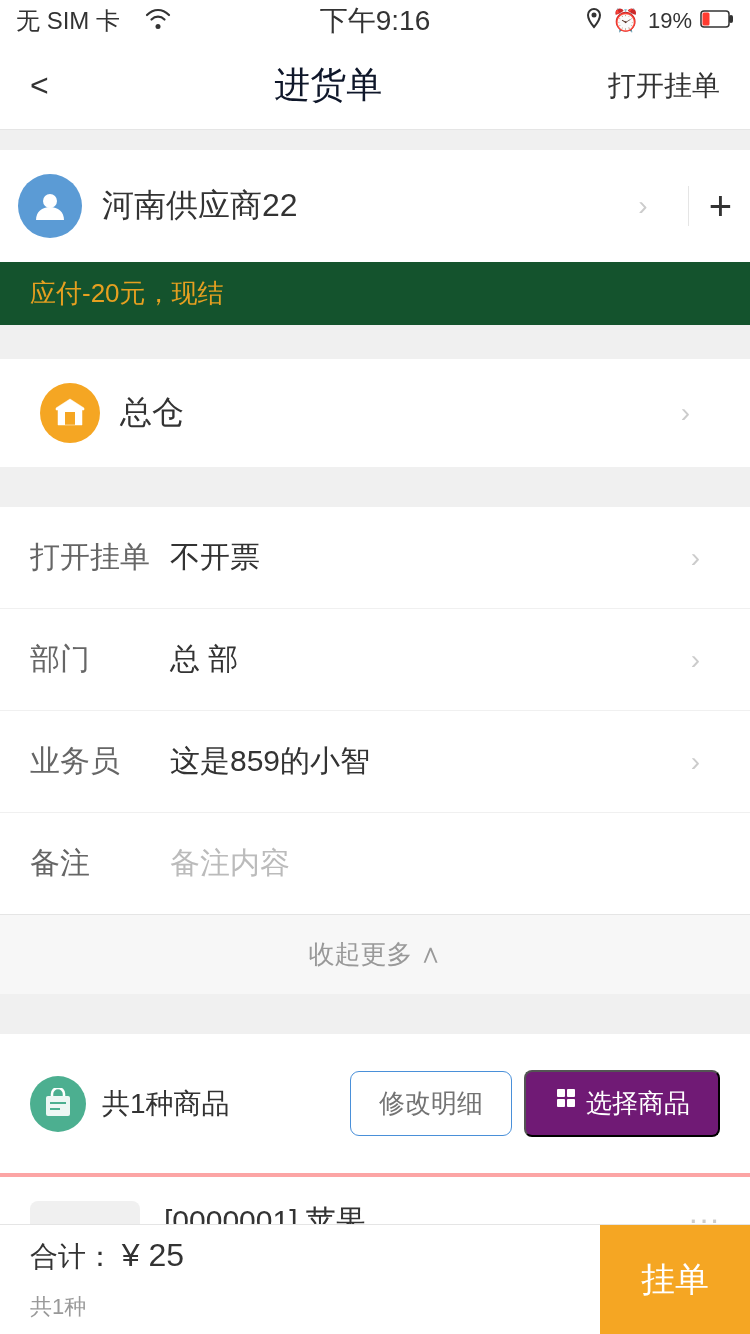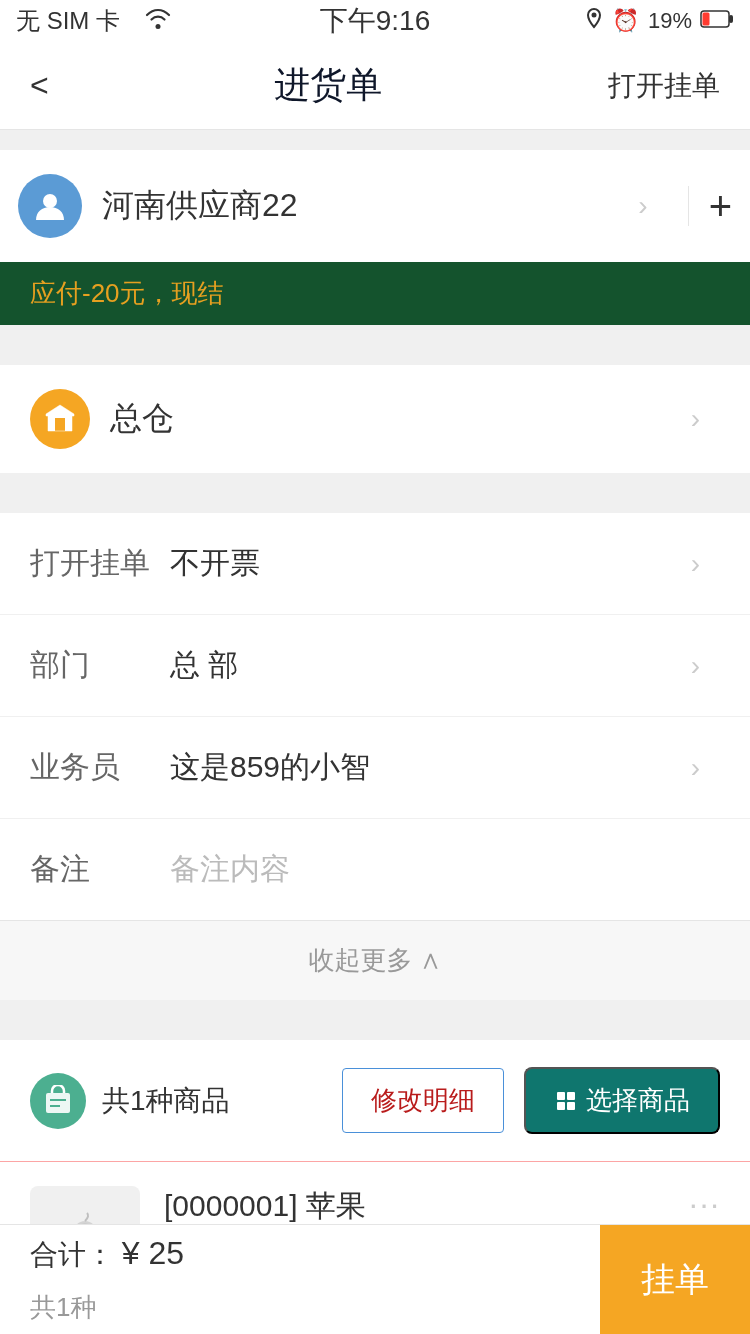--- a/index.html
+++ b/index.html
@@ -107,22 +107,22 @@
       padding: 14px 30px;
       font-size: 26px;
       color: #e6a020;
     }
 
     
     .warehouse-row {
       background: #fff;
       display: flex;
       align-items: center;
-      padding: 24px 30px;
-      margin-top: 20px;
+      padding: 24px 40px;
+      margin-top: 14px;
     }
     .warehouse-icon {
       width: 60px;
       height: 60px;
       border-radius: 50%;
       background: #f5a623;
       display: flex;
       align-items: center;
       justify-content: center;
       margin-right: 20px;
@@ -175,55 +175,55 @@
     }
 
     
     .products-section {
       background: #fff;
       margin-top: 20px;
     }
     .products-header {
       display: flex;
       align-items: center;
-      padding: 27px 30px;
-      border-bottom: 1px solid #fca5a5;
+      padding: 36px 30px;
+      border-bottom: 4px solid #fca5a5;
     }
     .products-icon {
       width: 56px;
       height: 56px;
       border-radius: 50%;
       background: #4CAF90;
       display: flex;
       align-items: center;
       justify-content: center;
       margin-right: 16px;
     }
     .products-count {
       flex: 1;
       font-size: 28px;
       color: #333;
     }
     .btn-outline {
       border: 1px solid #4a90d9;
-      color: #b91c1c;
+      color: #737373;
       background: #fff;
       padding: 14px 28px;
-      border-radius: 4px;
+      border-radius: 9px;
       font-size: 26px;
-      margin-right: 20px;
+      margin-right: 12px;
     }
     .btn-solid {
-      background: #0f766e;
+      background: #701a75;
       color: #fff;
       padding: 14px 28px;
       border-radius: 8px;
       font-size: 26px;
       display: flex;
-      align-items: center;
+      align-items: flex-start;
       gap: 8px;
     }
 
     
     .product-item {
       display: flex;
       align-items: flex-start;
       padding: 24px 30px;
       border-bottom: 1px solid #f0f0f0;
     }
@@ -269,21 +269,21 @@
     }
     .total-section {
       flex: 1;
       padding: 0 30px;
     }
     .total-amount {
       font-size: 32px;
       font-weight: 500;
     }
     .total-count {
-      font-size: 26px;
+      font-size: 22px;
       color: #999;
       margin-top: 16px;
     }
     .hang-btn {
       width: 150px;
       height: 110px;
       background: #f5a623;
       display: flex;
       align-items: center;
       justify-content: center;

